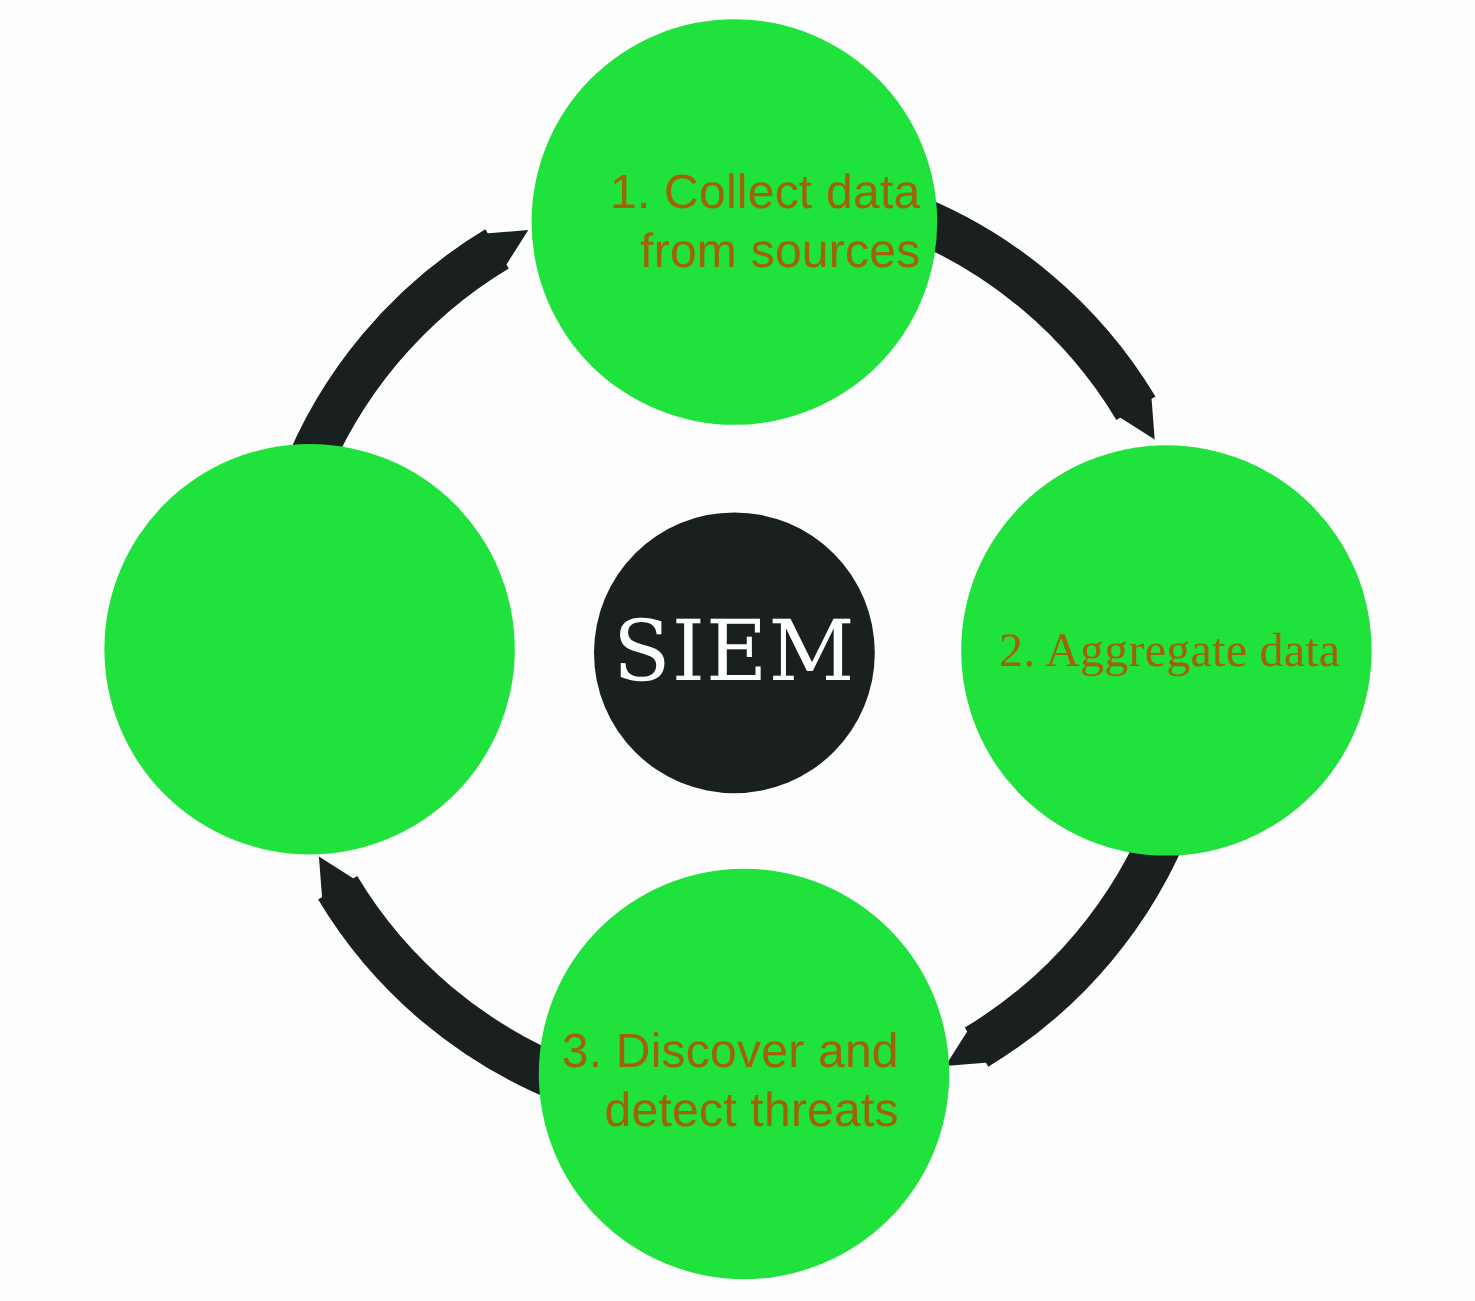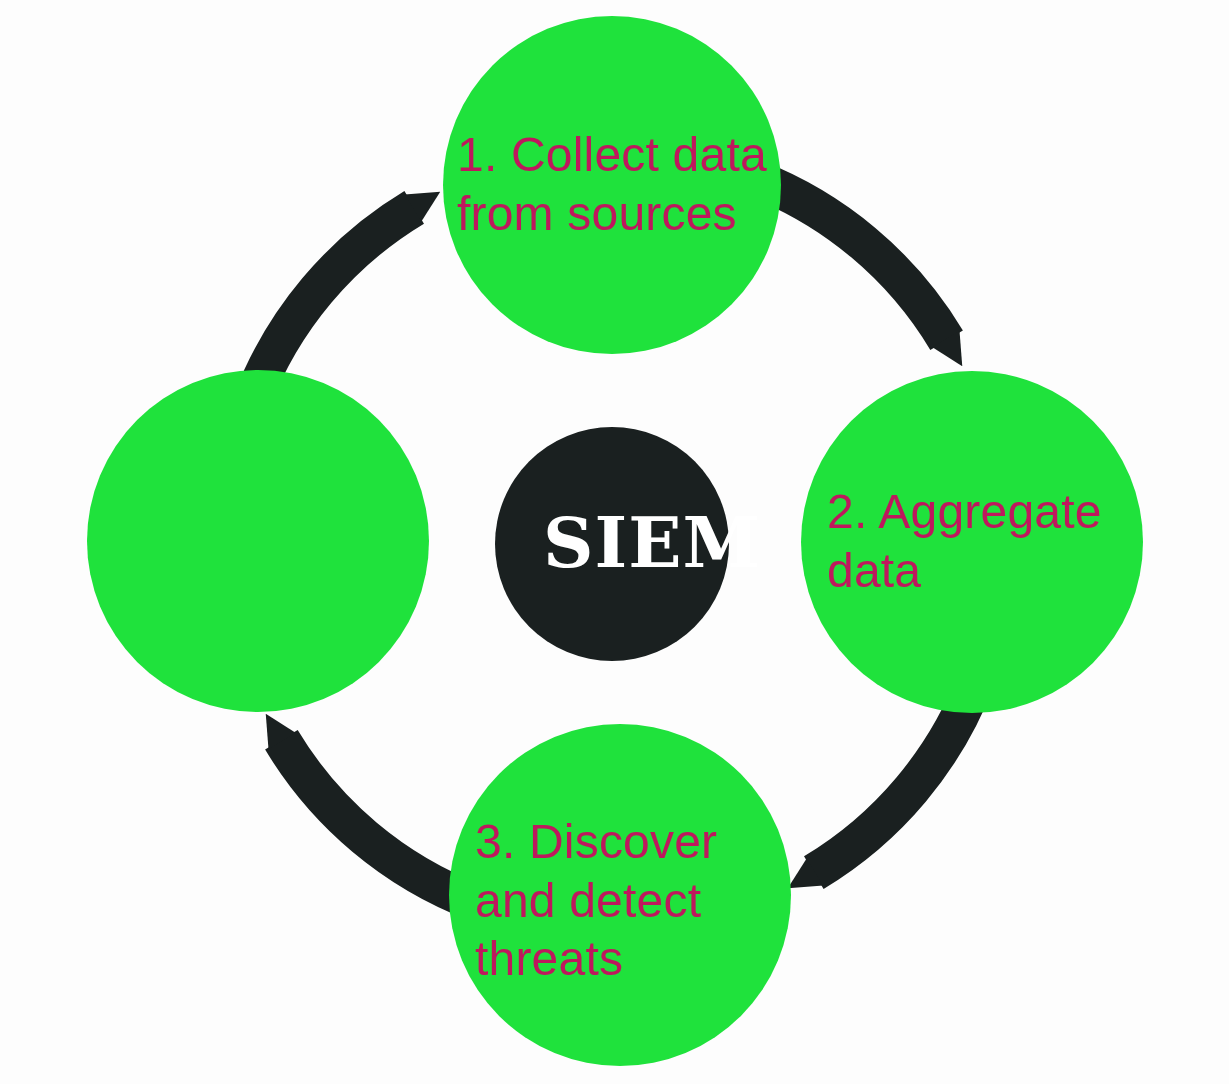--- a/index.html
+++ b/index.html
@@ -16,43 +16,42 @@
     overflow: hidden;
   }
   .diagram-svg {
     position: absolute;
     left: 0;
     top: 0;
   }
   .step-label {
     position: absolute;
     transform: translate(-50%, -50%);
-    text-align: left;
-    color: #be185d;
-    font-size: 48px;
+    text-align: right;
+    color: #a16207;
+    font-size: 40px;
     line-height: 1.22;
     font-weight: 400;
     letter-spacing: 0.2px;
   }
   .step-label.pos-top    { left: 612px; top: 185px; width: 310px; }
-  .step-label.pos-right  { left: 972px; top: 542px; width: 290px; }
-  .step-label.pos-bottom { left: 640px; top: 901px; width: 330px; }
+  .step-label.pos-right  { left: 972px; top: 542px; width: 290px; font-family: Liberation Serif, serif; }
+  .step-label.pos-bottom { left: 584px; top: 901px; width: 330px; }
   .step-label.pos-left   { left: 258px; top: 543px; width: 270px; }
   .center-label {
     position: absolute;
     left: 612px;
     top: 546px;
     transform: translate(-50%, -54%);
     color: #ffffff;
     font-family: "DejaVu Serif", serif;
-    font-weight: bold;
+    font-weight: normal;
     font-size: 70px;
     letter-spacing: 1px;
     white-space: nowrap;
-    margin-left: 40px;
   }
 </style>
 </head>
 <body>
 
 <div class="canvas">
 
   <svg class="diagram-svg" width="1229" height="1084" viewBox="0 0 1229 1084">
     <defs>
       <marker id="arrowTip" viewBox="0 0 10 10" refX="0.5" refY="5" markerUnits="userSpaceOnUse" markerWidth="32" markerHeight="52" orient="auto">

